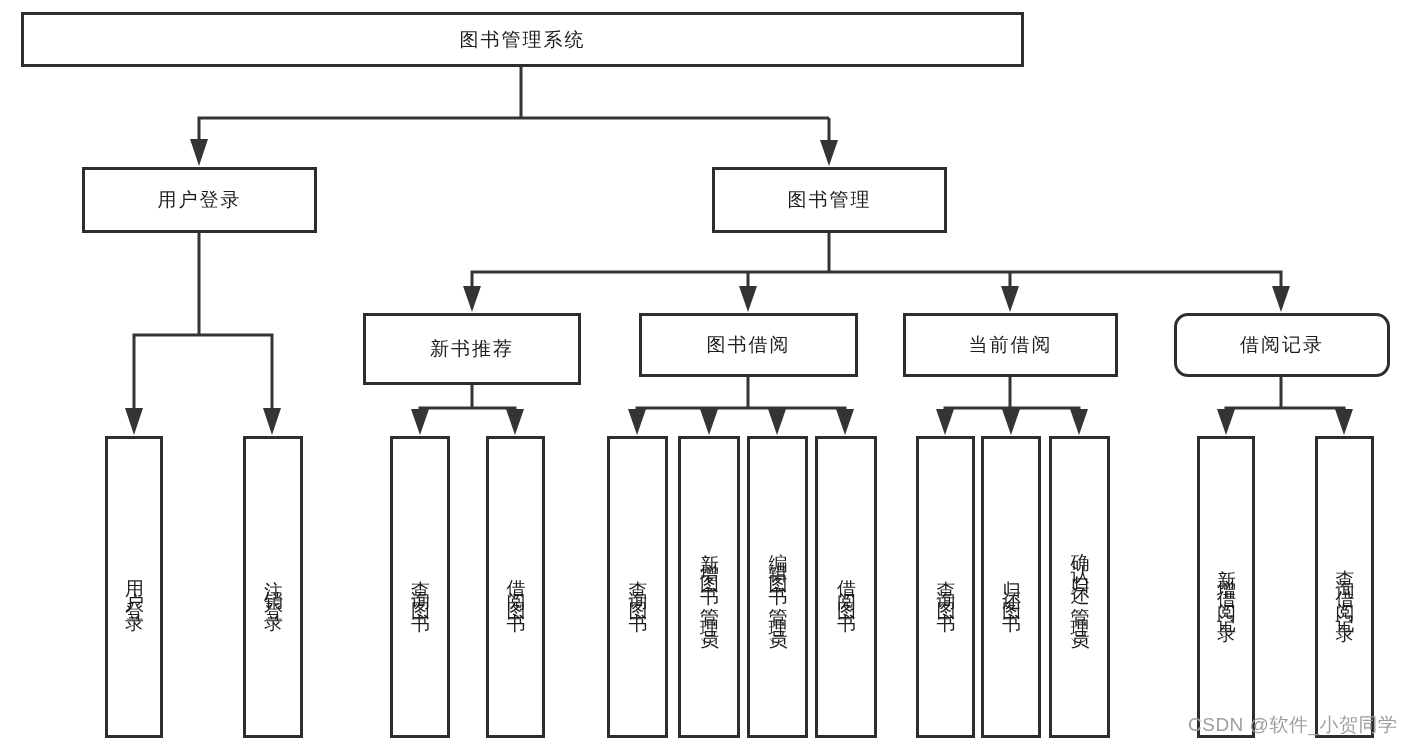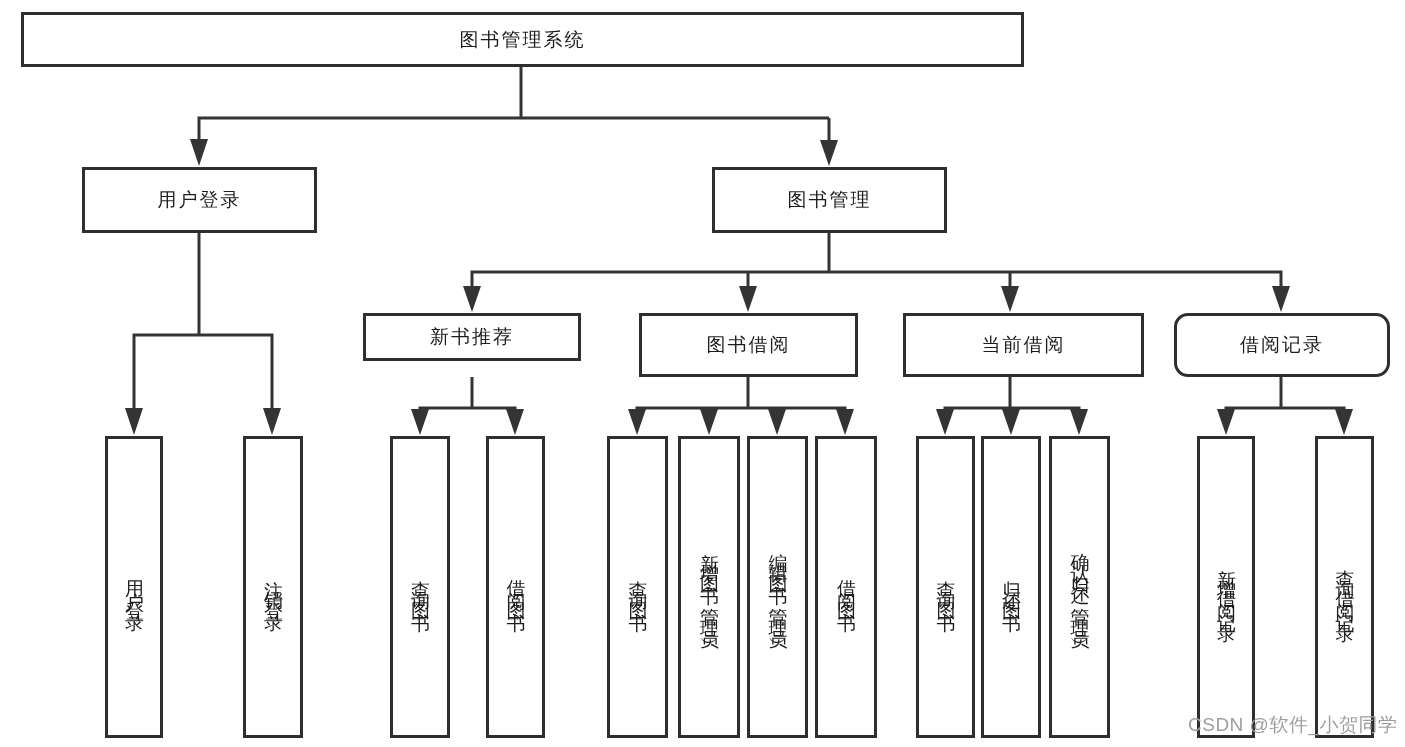--- a/index.html
+++ b/index.html
@@ -109,27 +109,27 @@
     <span>图书管理系统</span>
   </div>
 
   <div class="box hbox" style="left:82px; top:167px; width:235px; height:66px;">
     <span>用户登录</span>
   </div>
   <div class="box hbox" style="left:712px; top:167px; width:235px; height:66px;">
     <span>图书管理</span>
   </div>
 
-  <div class="box hbox" style="left:363px; top:313px; width:218px; height:48px;">
+  <div class="box hbox" style="left:363px; top:313px; width:218px; height:72px;">
     <span>新书推荐</span>
   </div>
   <div class="box hbox" style="left:639px; top:313px; width:219px; height:64px;">
     <span>图书借阅</span>
   </div>
-  <div class="box hbox" style="left:903px; top:313px; width:241px; height:64px;">
+  <div class="box hbox" style="left:903px; top:313px; width:215px; height:64px;">
     <span>当前借阅</span>
   </div>
   <div class="box hbox" style="left:1174px; top:313px; width:216px; height:64px;border-radius:14px;">
     <span>借阅记录</span>
   </div>
 
   <div class="box vbox" style="left:105px; top:436px; width:58px; height:302px;">
     <span>用户登录</span>
   </div>
   <div class="box vbox" style="left:243px; top:436px; width:60px; height:302px;">

